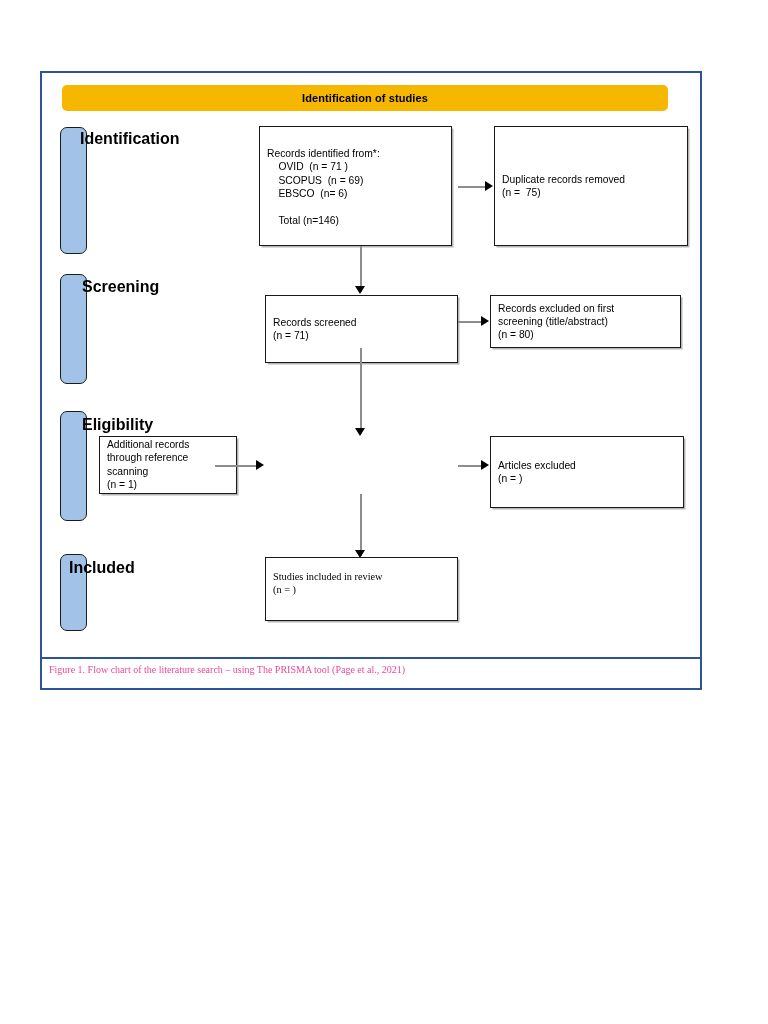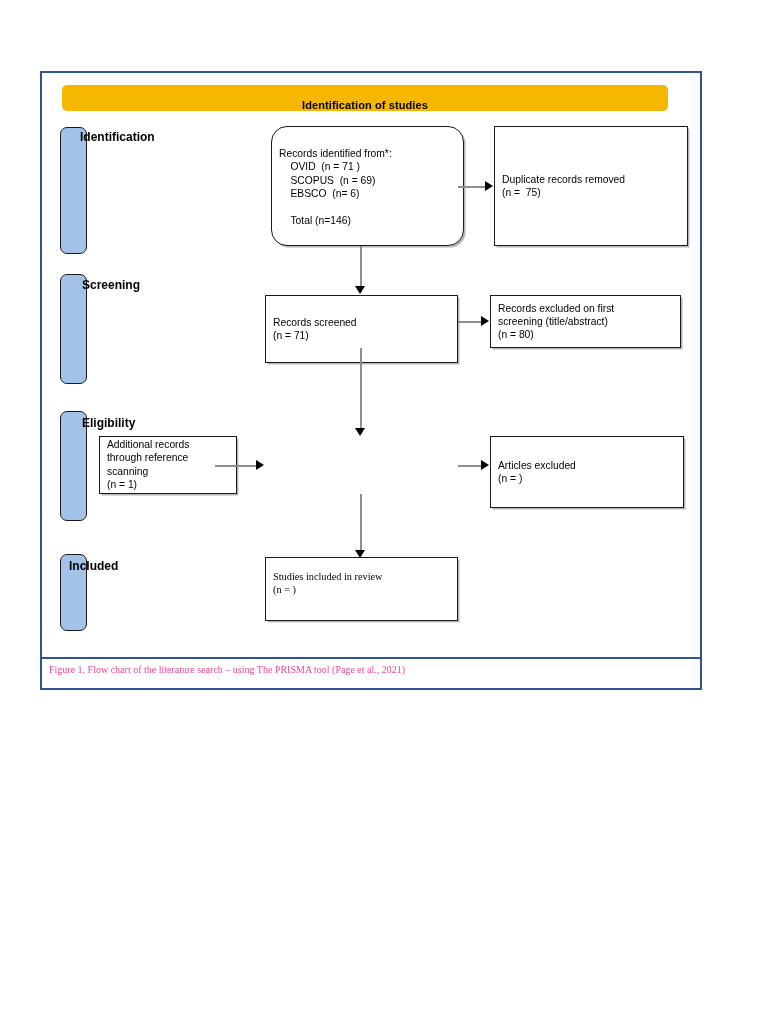--- a/index.html
+++ b/index.html
@@ -39,40 +39,40 @@
   
   .banner {
     position: absolute;
     left: 20px;
     top: 12px;
     width: 606px;
     height: 26px;
     background: #F5B700;
     border-radius: 5px;
     display: flex;
-    align-items: flex-end;
+    align-items: center;
     justify-content: center;
     color: #000000;
     font-size: 11px;
     font-weight: bold;
     letter-spacing: 0.1px;
   }
 
   
   .stage-bar {
     position: absolute;
     width: 27px;
     background: #A3C2E8;
     border: 1.8px solid #1b1b1b;
     border-radius: 7px;
     box-sizing: border-box;
   }
   .stage-label {
     position: absolute;
-    font-size: 12px;
+    font-size: 16px;
     font-weight: bold;
     color: #000000;
     white-space: nowrap;
   }
 
   
   .box {
     position: absolute;
     background: #ffffff;
     border: 1.4px solid #1a1a1a;
@@ -151,21 +151,21 @@
 
     <div class="stage-bar" style="left:18px; top:201px; height:110px;"></div>
     <div class="stage-label" style="left:40px; top:205px;">Screening</div>
 
     <div class="stage-bar" style="left:18px; top:338px; height:110px;"></div>
     <div class="stage-label" style="left:40px; top:343px;">Eligibility</div>
 
     <div class="stage-bar" style="left:18px; top:481px; height:77px;"></div>
     <div class="stage-label" style="left:27px; top:486px;">Included</div>
 
-    <div class="box" style="left:229px; top:53px; width:193px; height:120px;border-radius:16px;">
+    <div class="box" style="left:217px; top:53px; width:193px; height:120px;">
       <div class="box-text topal" style="top:20px;">Records identified from*:
     OVID  (n = 71 )
     SCOPUS  (n = 69)
     EBSCO  (n= 6)
 
     Total (n=146)</div>
     </div>
 
     <div class="box" style="left:452px; top:53px; width:194px; height:120px;">
       <div class="box-text mid">Duplicate records removed

